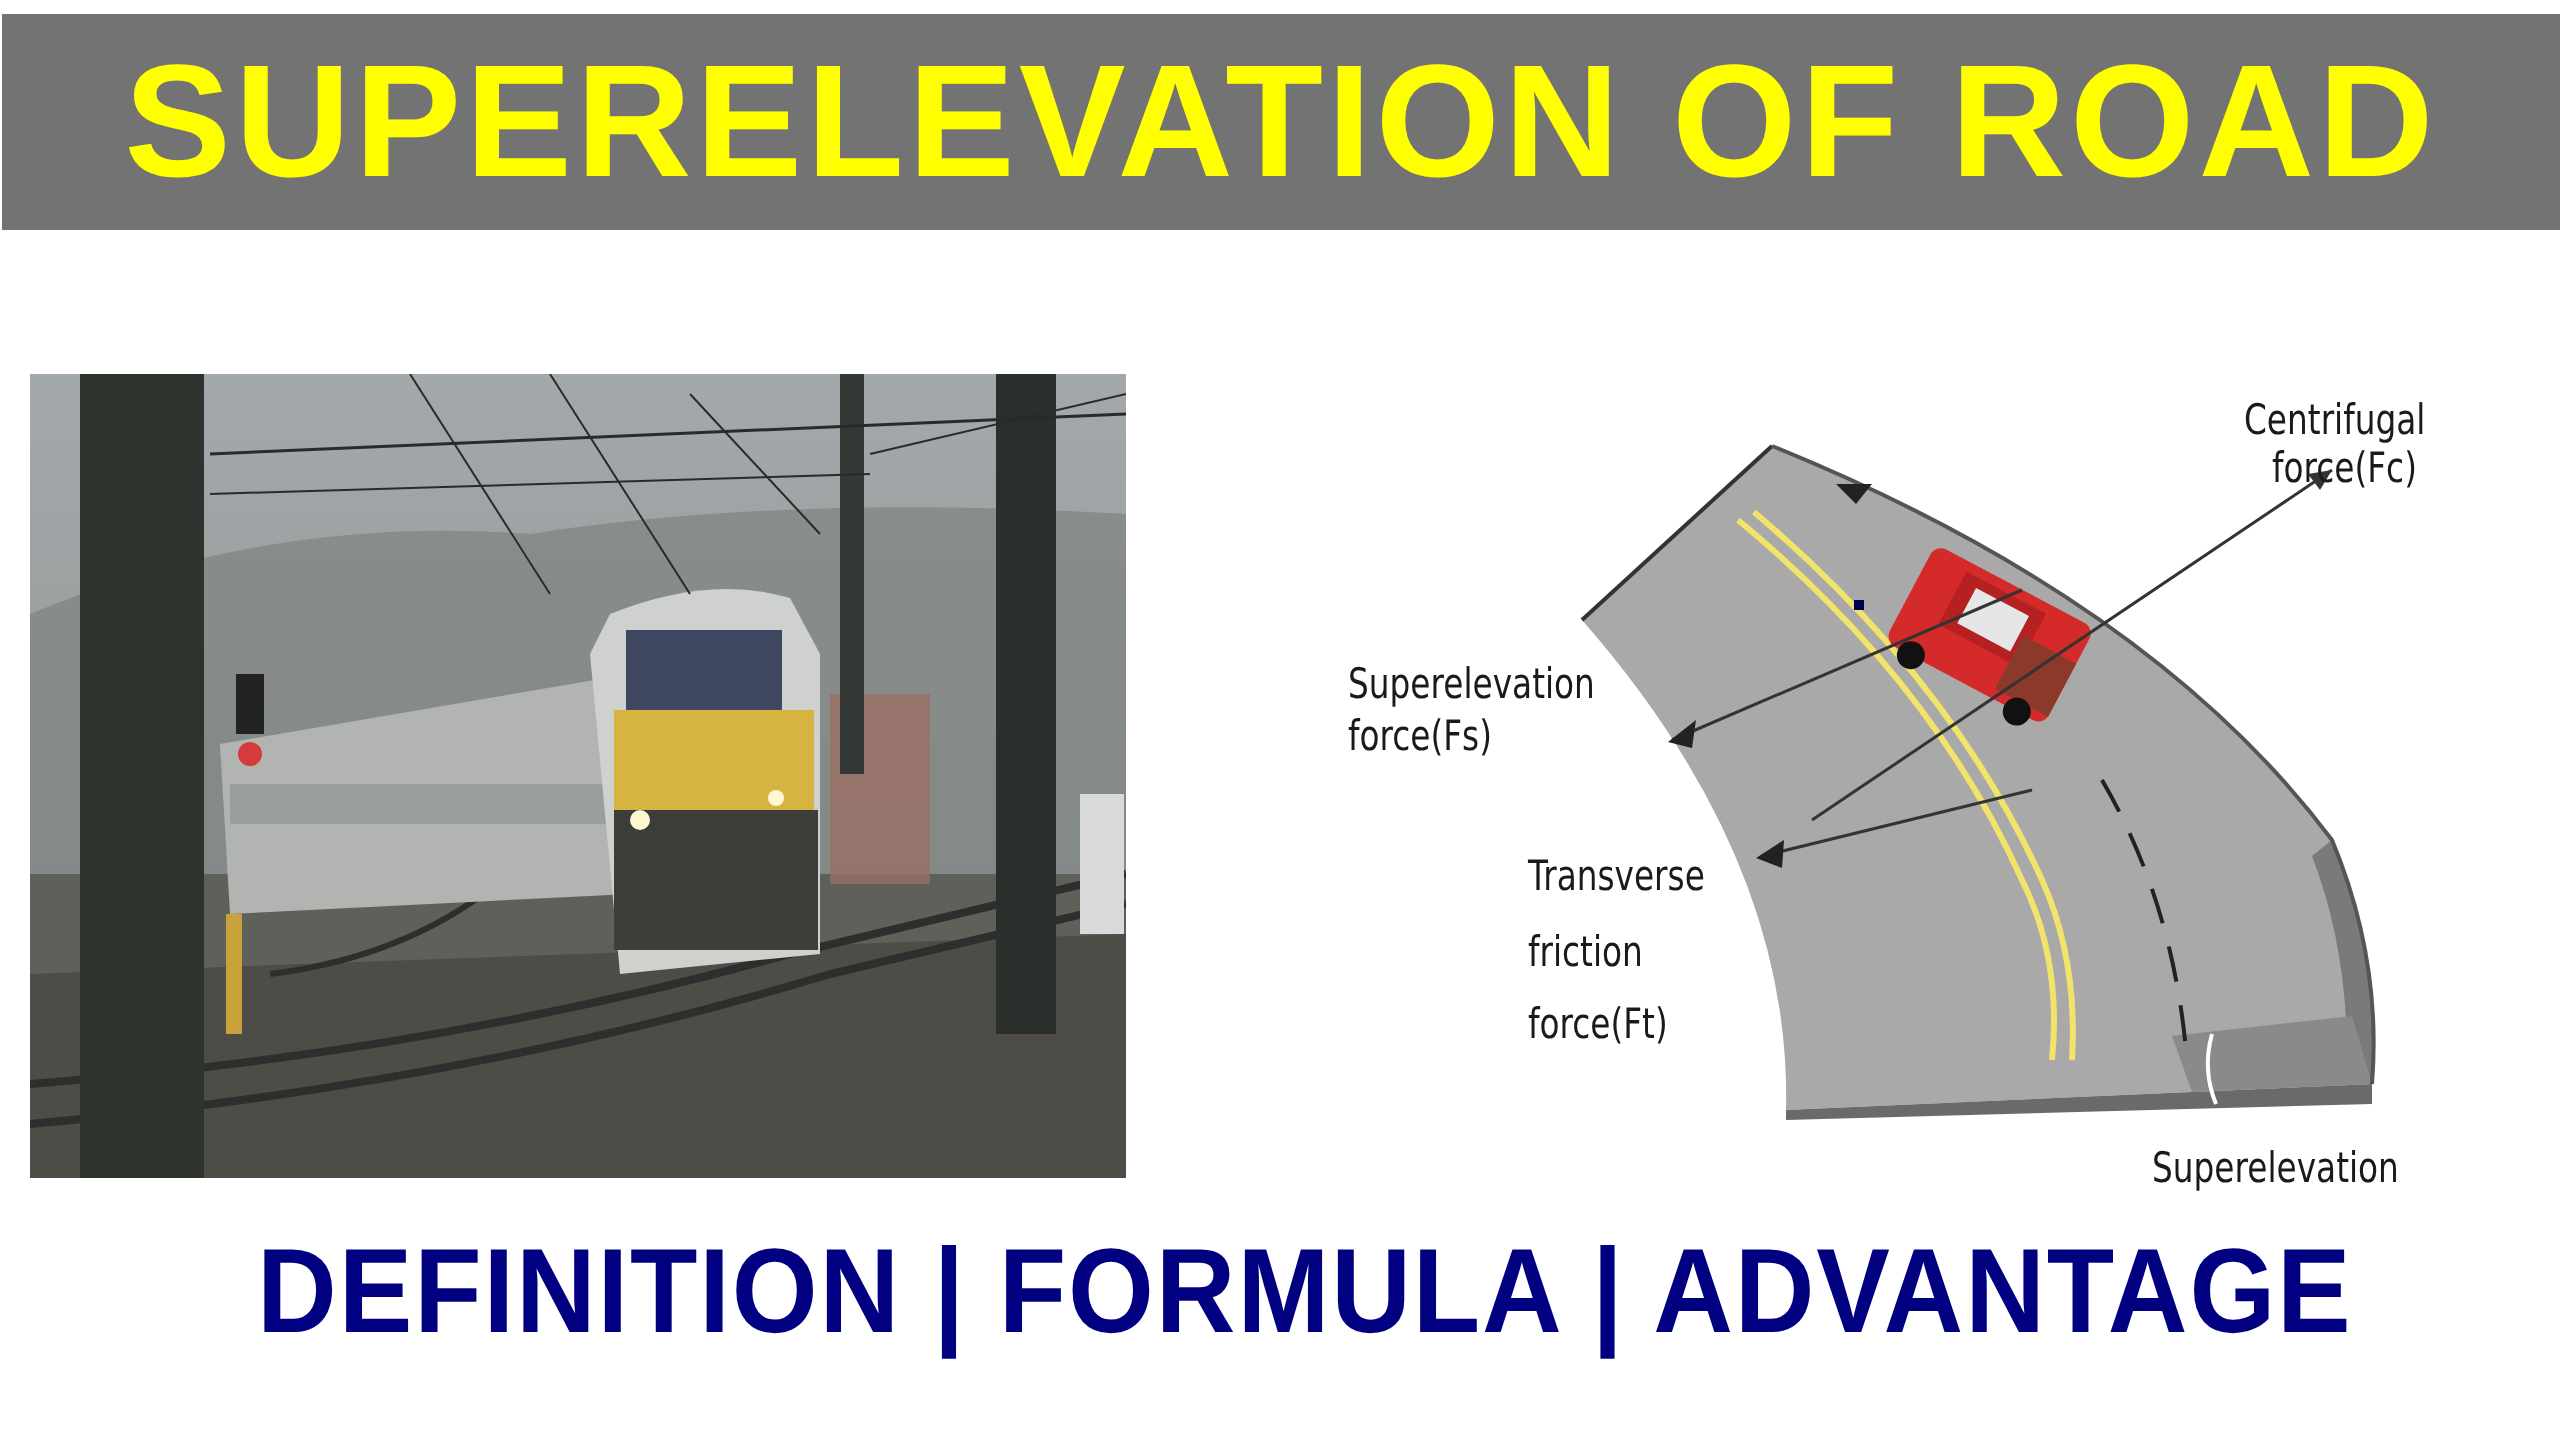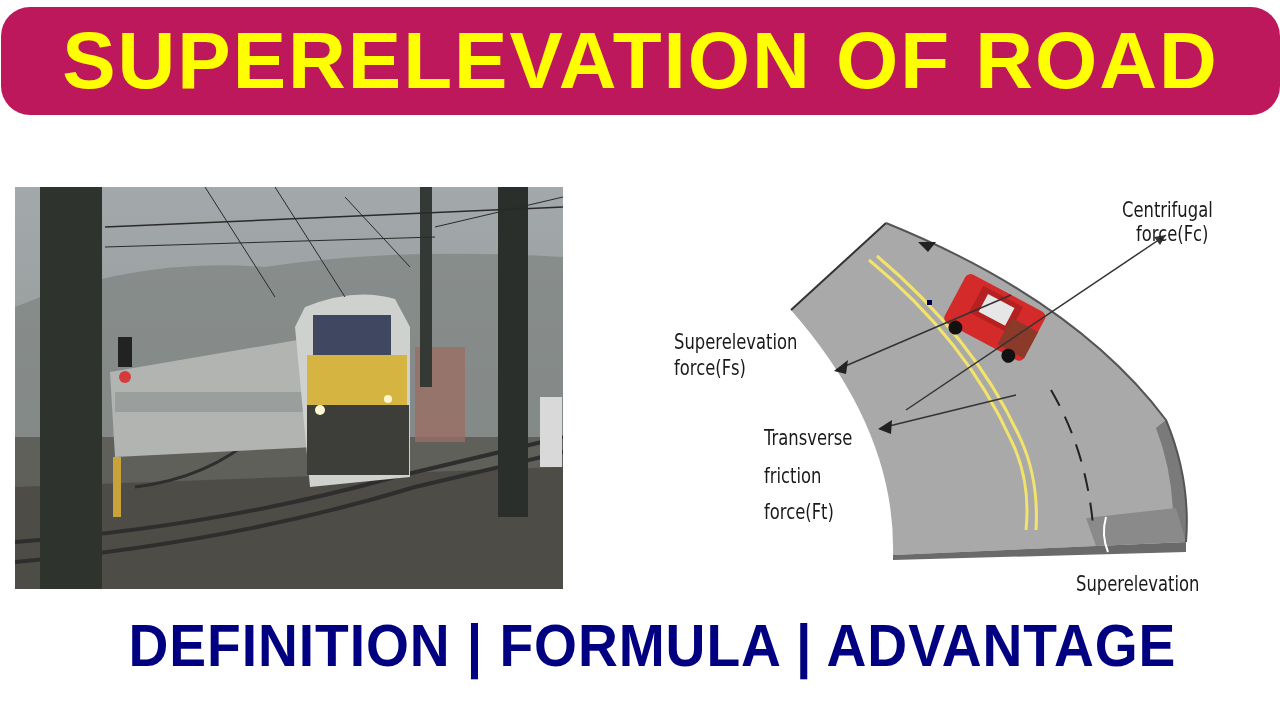--- a/index.html
+++ b/index.html
@@ -2,21 +2,21 @@
 <html><head>
 <meta charset="utf-8">
 <style>
   html, body { margin: 0; padding: 0; }
   body {
     width: 1280px; height: 720px; background: #ffffff; position: relative; overflow: hidden;
     font-family: "Liberation Sans", sans-serif;
   }
   .banner {
     position: absolute; left: 1px; top: 7px; width: 1279px; height: 108px;
-    background: #be185d; display: flex; align-items: center; justify-content: center; border-radius: 29px;
+    background: #737373; display: flex; align-items: center; justify-content: center;
   }
   .banner-title {
     color: #ffff00; font-weight: bold; font-size: 80px; letter-spacing: 2px;
     font-family: "Liberation Sans", sans-serif; white-space: nowrap;
     transform: scaleX(1.0);
   }
   .photo {
     position: absolute; left: 15px; top: 187px; width: 548px; height: 402px; overflow: hidden;
     background: linear-gradient(#9ea3a4 0%, #8f9596 40%, #6f7570 60%, #5b5e58 100%);
   }

